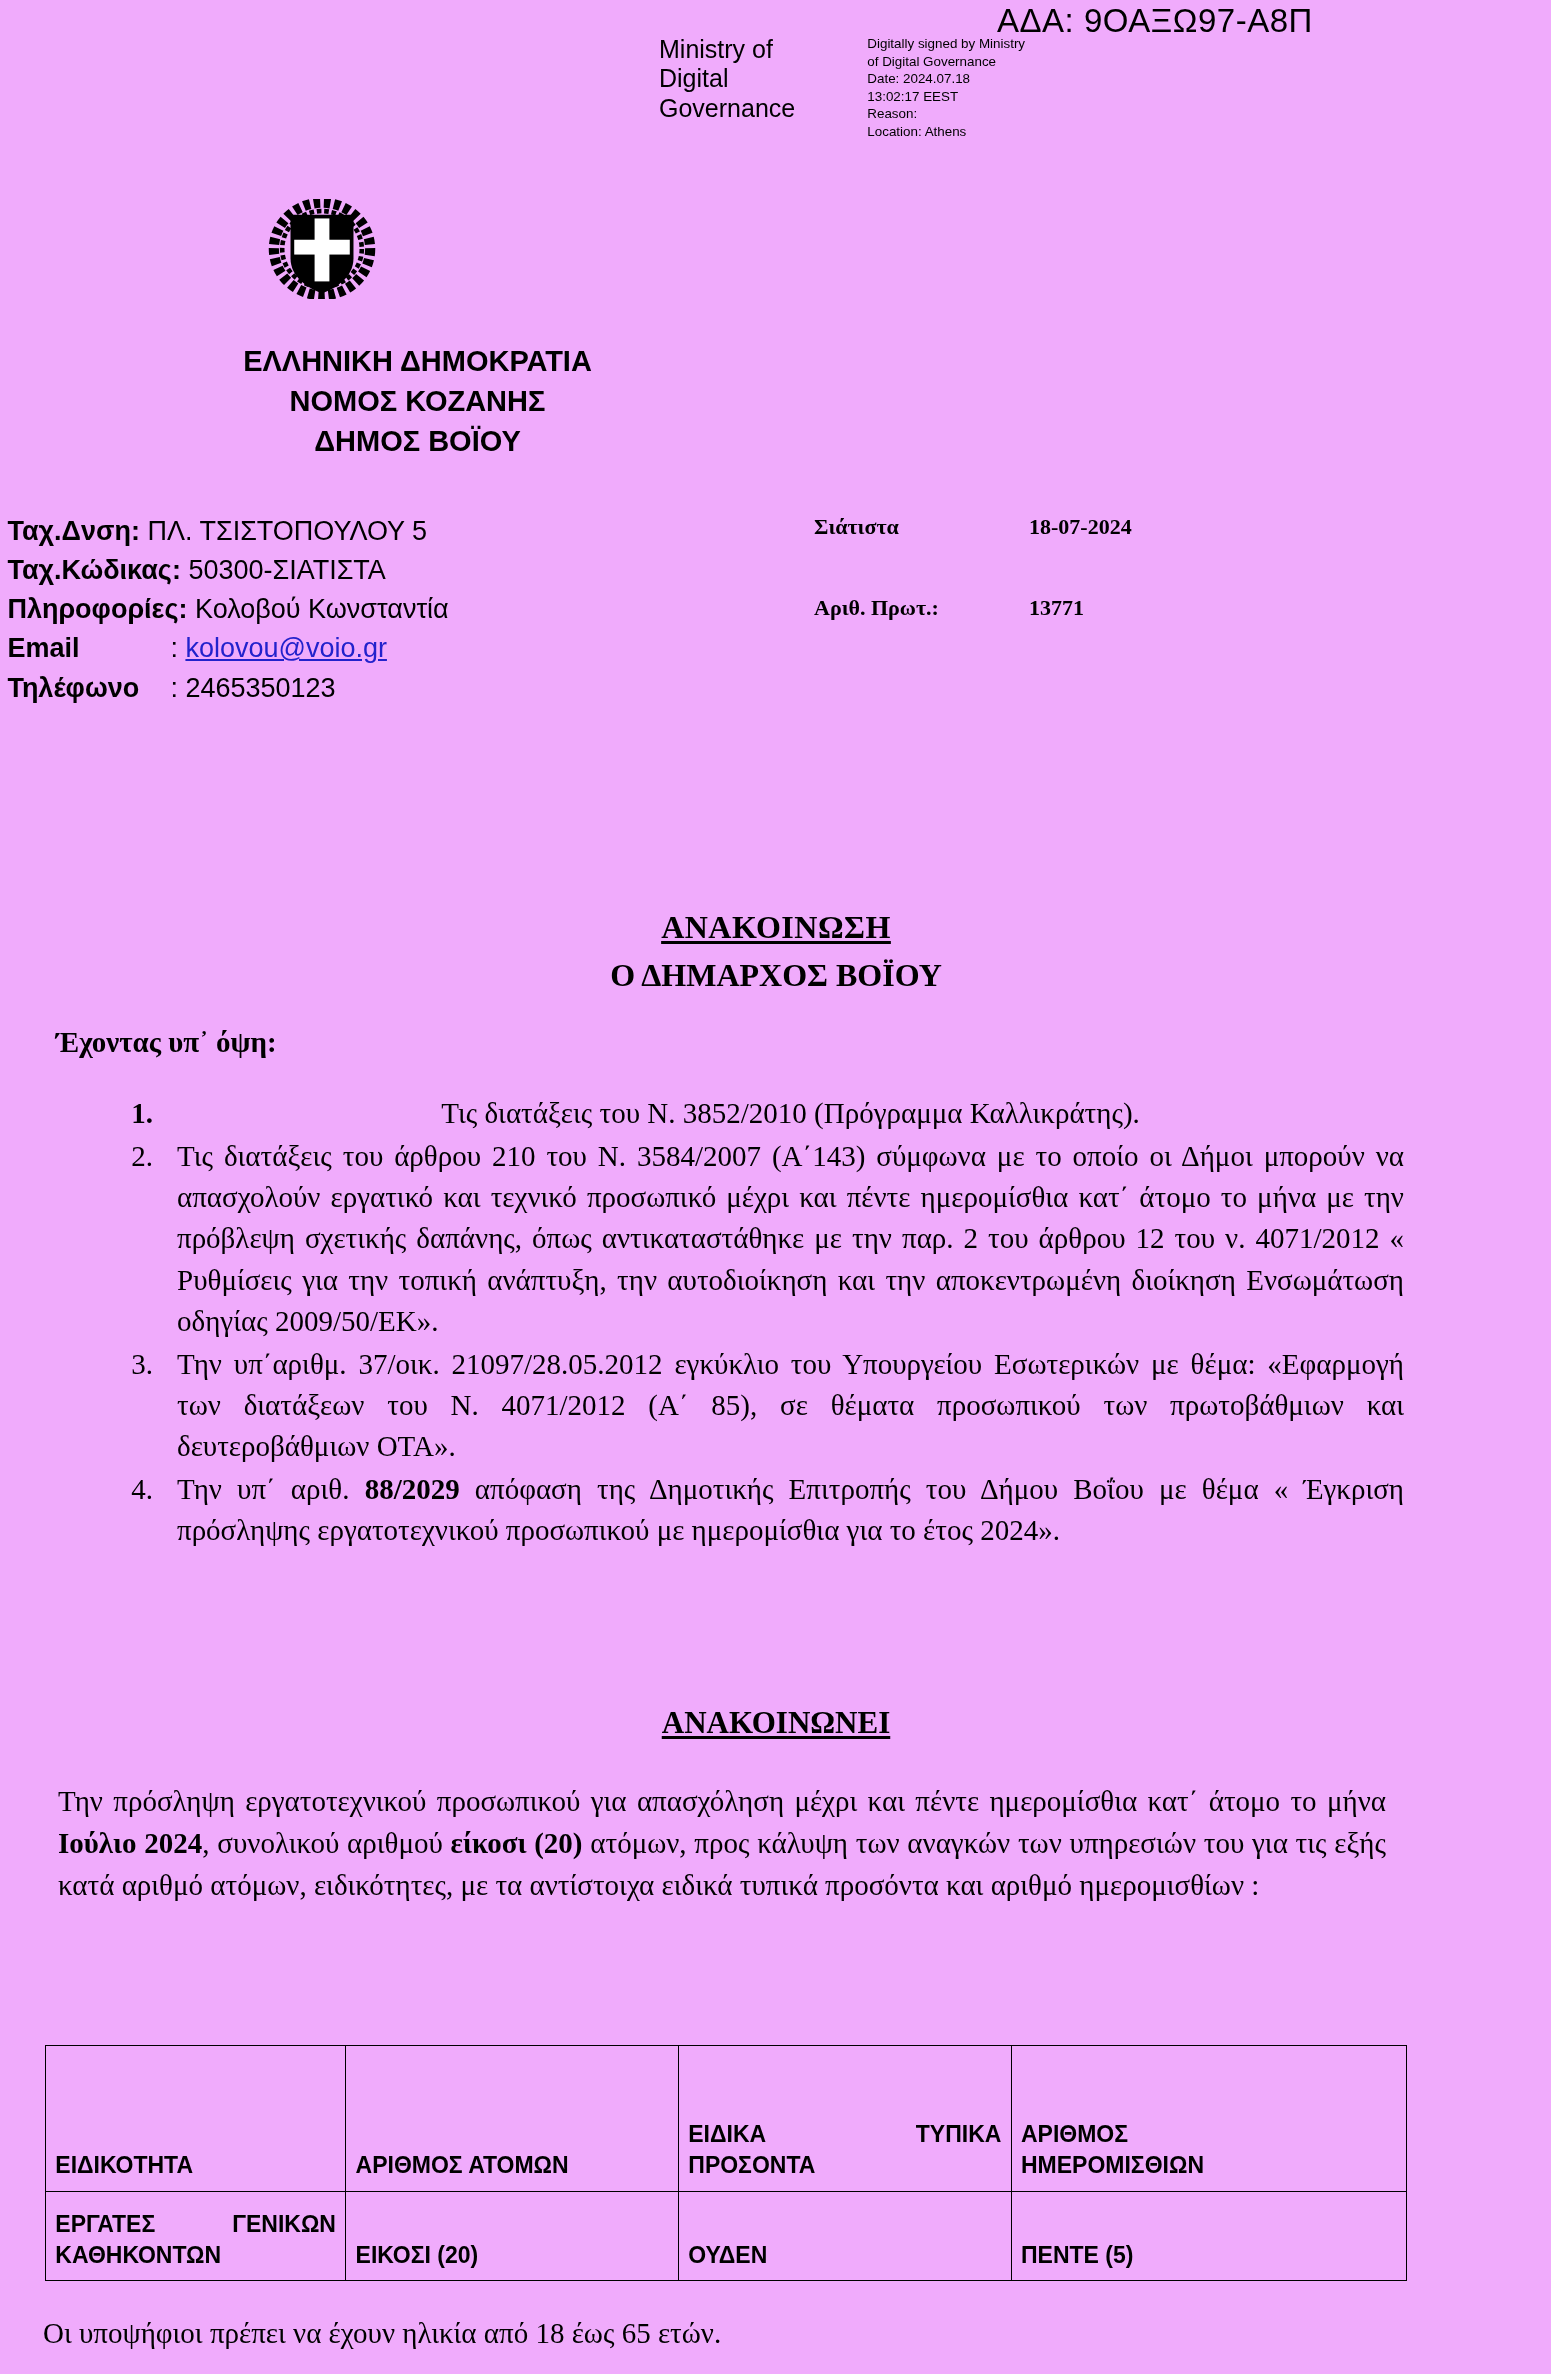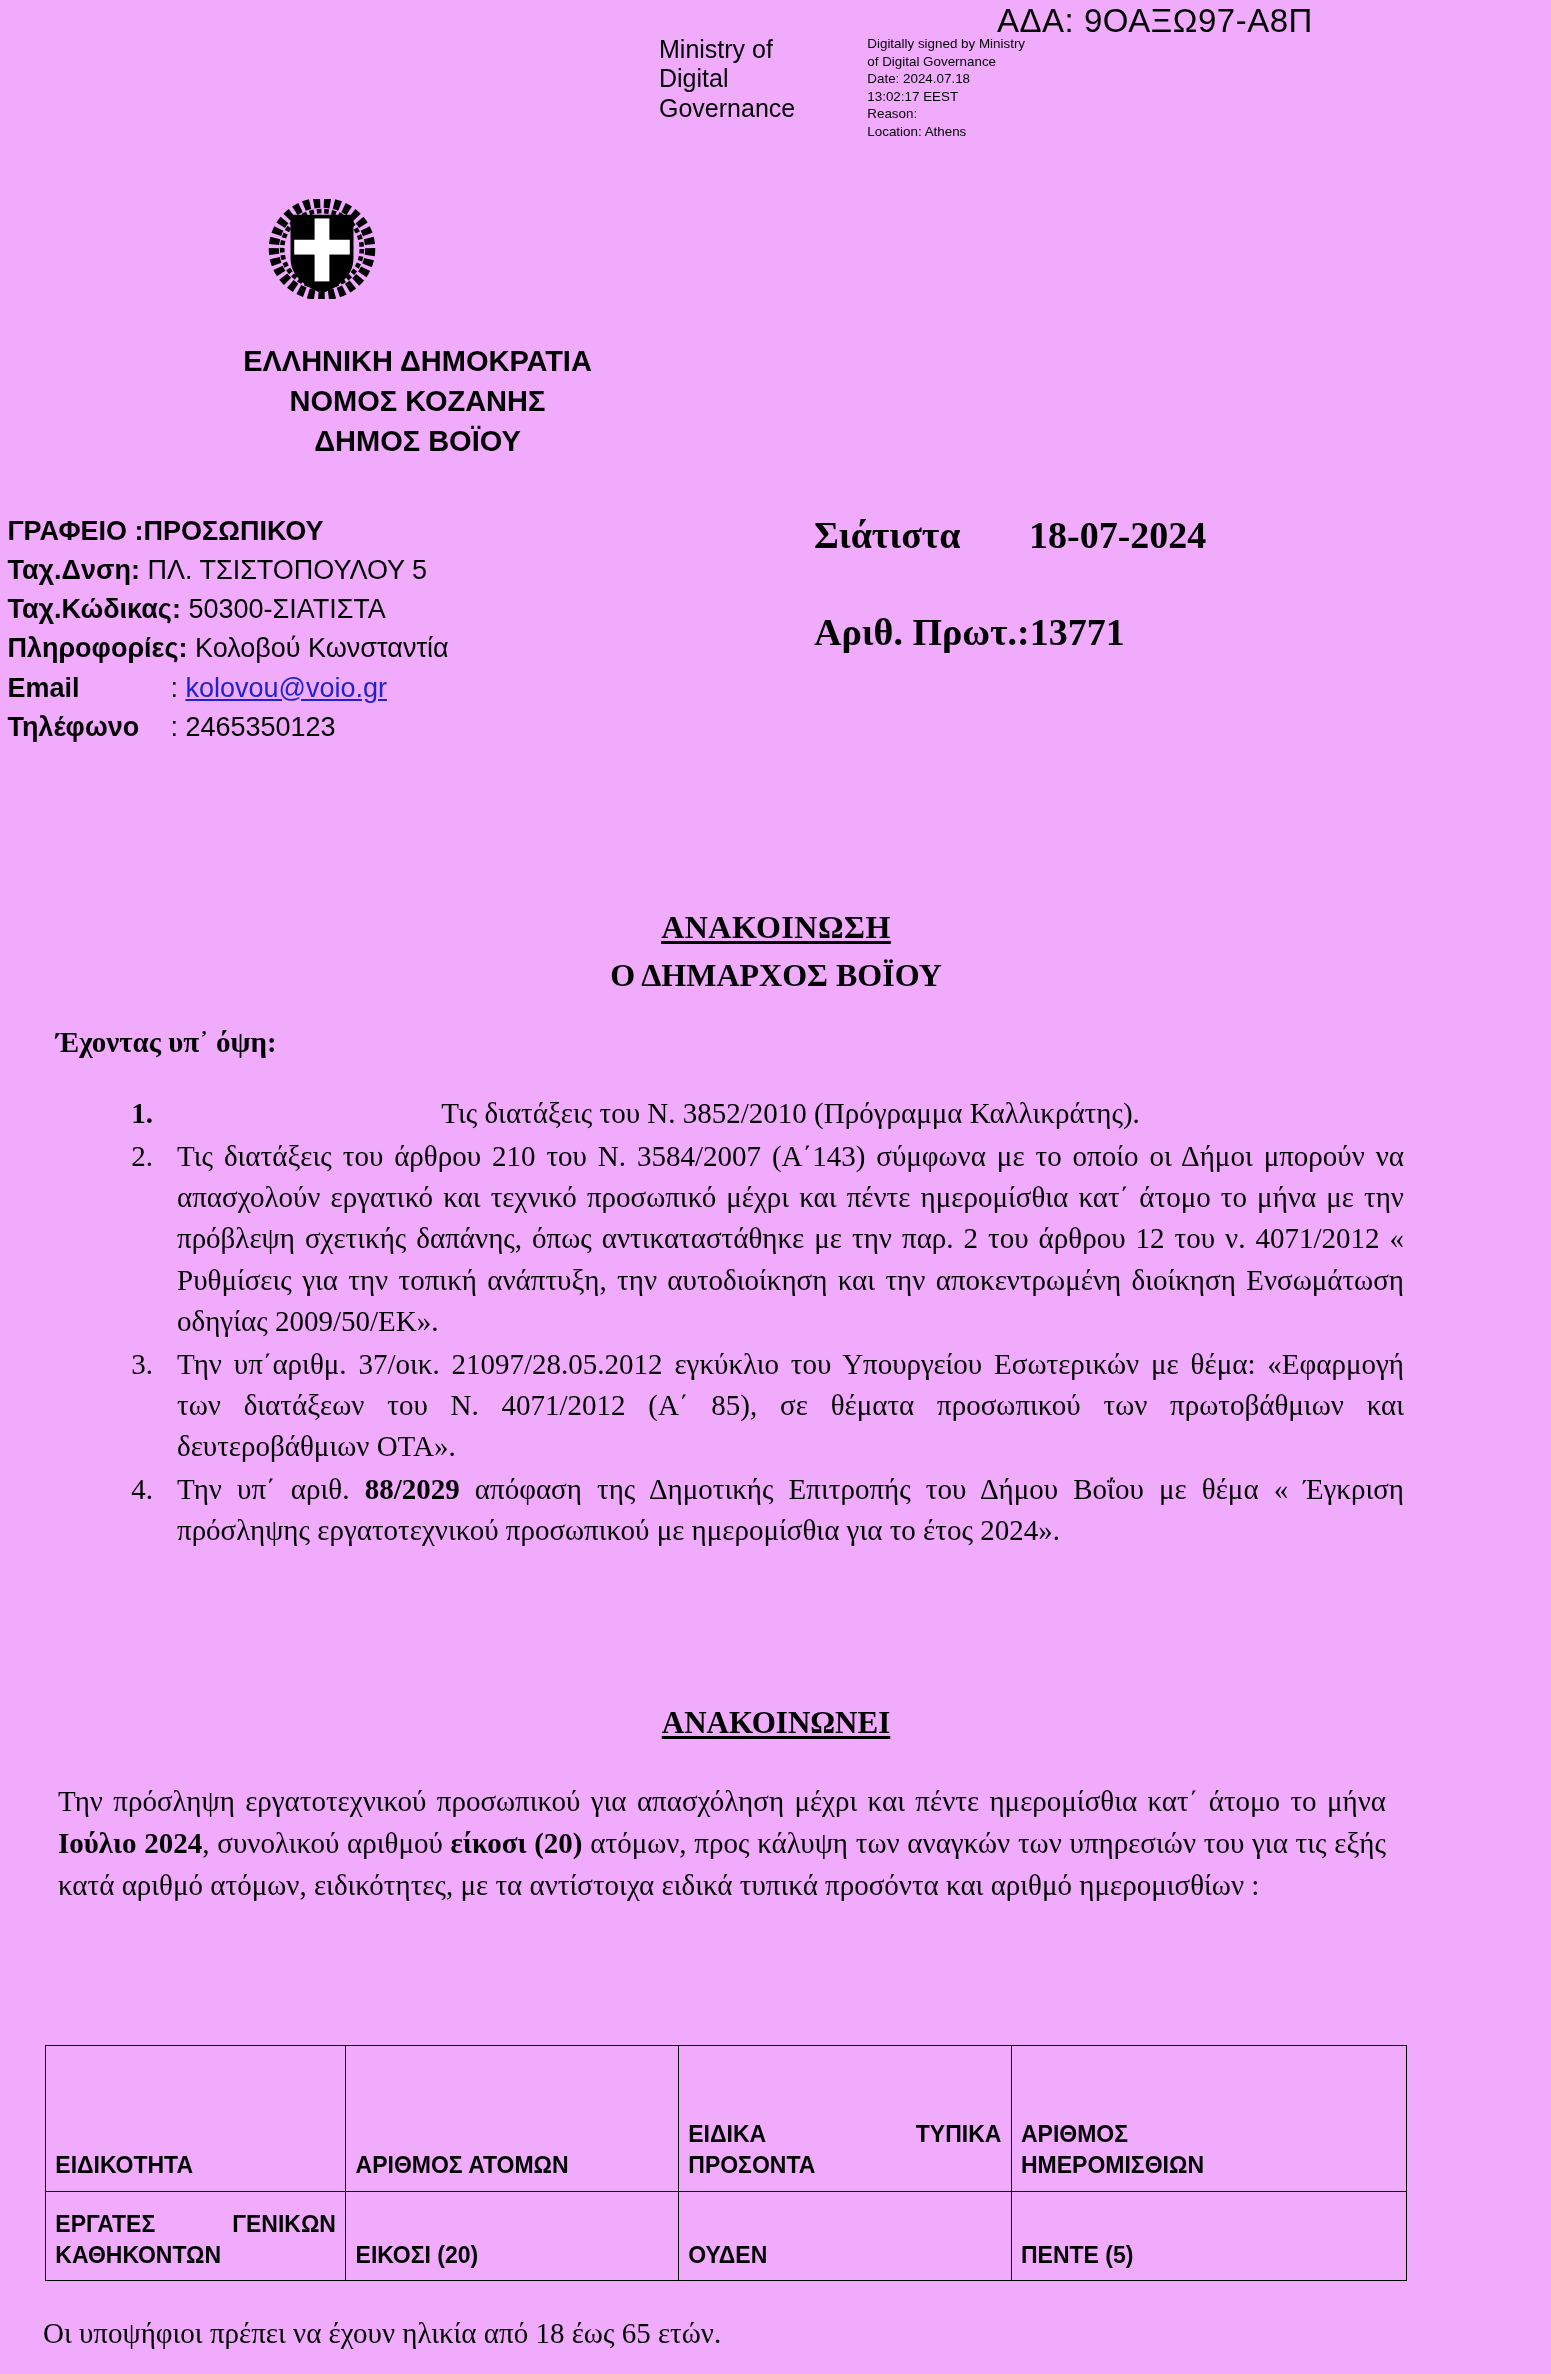--- a/index.html
+++ b/index.html
@@ -96,21 +96,21 @@
     min-width: 163px;
     font-weight: bold;
   }
 
   
   .meta-right {
     position: absolute;
     top: 516px;
     left: 814px;
     font-weight: bold;
-    font-size: 38px;
+    font-size: 22px;
     line-height: 1.0;
     white-space: nowrap;
   }
   .meta-right .place { display: inline-block; min-width: 215px; }
   .meta-right .prot-lbl { display: inline-block; min-width: 215px; }
   .meta-row-2 { margin-top: 59px; }
 
   
   .h-title {
     position: absolute;
@@ -278,21 +278,20 @@
     </svg>
   </div>
 
   <div class="authority">
     <div>ΕΛΛΗΝΙΚΗ ΔΗΜΟΚΡΑΤΙΑ</div>
     <div>ΝΟΜΟΣ ΚΟΖΑΝΗΣ</div>
     <div>ΔΗΜΟΣ ΒΟΪΟΥ</div>
   </div>
 
   <div class="contact">
-    <span class="row lbl">ΓΡΑΦΕΙΟ :ΠΡΟΣΩΠΙΚΟΥ</span>
     <span class="row"><span class="lbl">Ταχ.Δνση:</span> <span class="val">ΠΛ. ΤΣΙΣΤΟΠΟΥΛΟΥ 5</span></span>
     <span class="row"><span class="lbl">Ταχ.Κώδικας:</span> <span class="val">50300-ΣΙΑΤΙΣΤΑ</span></span>
     <span class="row"><span class="lbl">Πληροφορίες:</span> <span class="val">Κολοβού Κωνσταντία</span></span>
     <span class="row"><span class="lbl-fixed">Email</span><span class="val">:</span> <a class="email-link" href="#">kolovou@voio.gr</a></span>
     <span class="row"><span class="lbl-fixed">Τηλέφωνο</span><span class="val">:</span> <span class="val">2465350123</span></span>
   </div>
 
   <div class="meta-right">
     <div>
       <span class="place">Σιάτιστα</span><span>18-07-2024</span>

